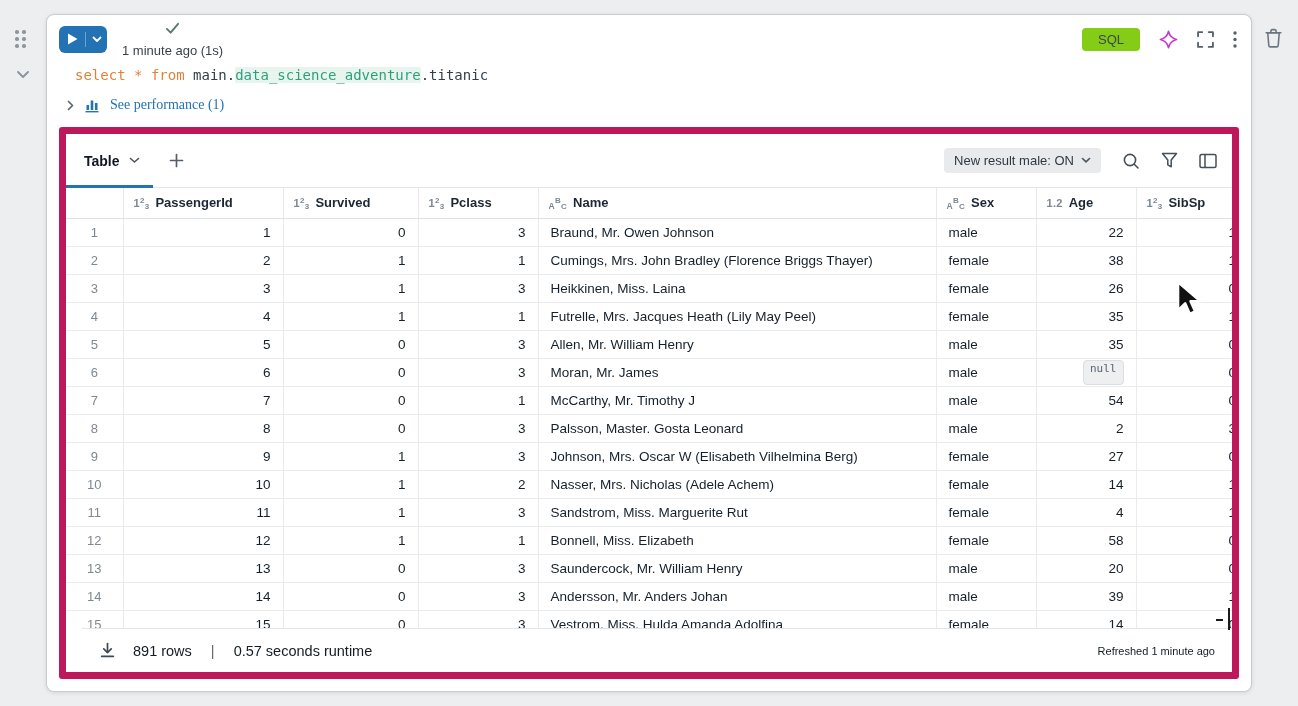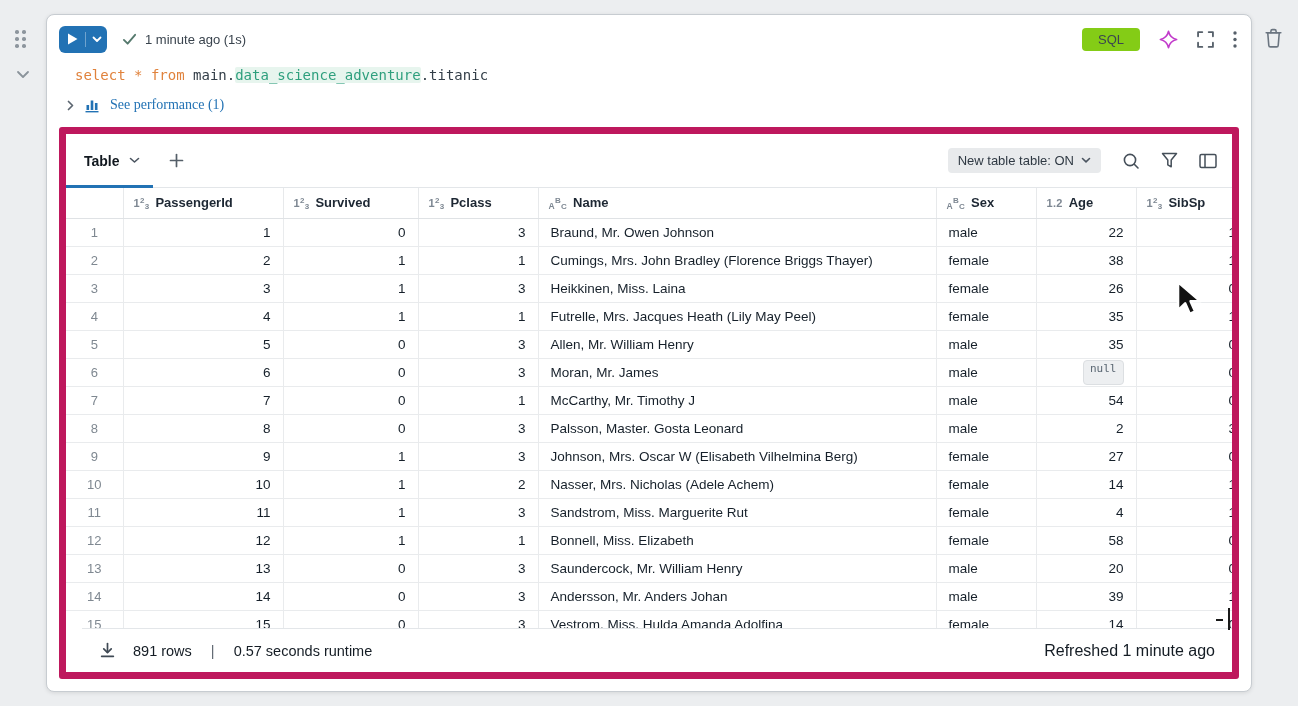--- a/index.html
+++ b/index.html
@@ -24,21 +24,21 @@
     background:#fff; border:1px solid #c7ccd1; border-radius:8px;
     box-shadow:0 1px 4px rgba(0,0,0,.10); }
 
   
   .toolbar { display:flex; align-items:center; padding:10px 14px 0 12px; height:38px; }
   .run-btn { width:48px; height:27px; background:#2272b4; border-radius:6px;
     display:flex; align-items:center; cursor:pointer; }
   .run-btn .seg-play { width:26px; display:flex; justify-content:center; }
   .run-btn .seg-div { width:1px; height:15px; background:rgba(255,255,255,.35); }
   .run-btn .seg-chev { flex:1; display:flex; justify-content:center; }
-  .status { display:flex; align-items:center; margin-left:15px; gap:8px; }
+  .status { display:flex; align-items:center; margin-left:15px; gap:8px;flex-direction:column; }
   .status-text { font-size:13px; color:#39434d; }
   .toolbar-right { margin-left:auto; display:flex; align-items:center; gap:19px; }
   .lang-pill { background:#84cc16; border-radius:4px; padding:4px 16px;
     font-size:13px; color:#3c4650; cursor:pointer; }
   .icon-btn { cursor:pointer; background:none; border:none; padding:0; }
 
   
   .code-line { margin:13px 0 0 28px; font-family:"DejaVu Sans Mono", monospace;
     font-size:14px; line-height:18px; white-space:pre; }
   .tok-kw { color:#e0823c; }
@@ -88,21 +88,21 @@
   .null-badge { display:inline-block; background:#edeff1; border:1px solid #dcdfe2;
     border-radius:4px; padding:1px 6px 9px; font-family:"DejaVu Sans Mono", monospace;
     font-size:11px; color:#5a6672; line-height:13px; }
 
   
   .results-footer { position:absolute; left:16px; right:0; bottom:0; height:44px;
     border-top:1px solid #e3e6e9; display:flex; align-items:center; padding:0 17px;
     background:#fff; }
   .footer-left { display:flex; align-items:center; gap:17px; font-size:14.5px; color:#141c24; }
   .footer-sep { color:#5d666f; margin:0 2px; }
-  .footer-right { margin-left:auto; font-size:16px; color:#141c24; }
+  .footer-right { margin-left:auto; font-size:11px; color:#141c24; }
 
   
   .trash-btn { position:absolute; left:1263px; top:27px; cursor:pointer; }
 
   
   .cursor-arrow { position:absolute; left:1172px; top:279px; pointer-events:none; }
   .text-caret { position:absolute; left:1216px; top:606px; width:18px; height:26px; pointer-events:none; }
   .text-caret .vert { position:absolute; left:12px; top:2px; width:1.8px; height:22px; background:#1a1a1a; }
   .text-caret .dash { position:absolute; left:0; top:13px; width:7px; height:2px; background:#1a1a1a; }
 </style>
@@ -213,21 +213,21 @@
       <span class="add-tab">
         <svg width="15" height="15" viewBox="0 0 15 15">
             <g stroke="#555f69" stroke-width="1.7" stroke-linecap="round">
               <line x1="7.5" y1="1.5" x2="7.5" y2="13.5"></line>
               <line x1="1.5" y1="7.5" x2="13.5" y2="7.5"></line>
             </g>
           </svg>
       </span>
       <div class="tabbar-right">
         <div class="toggle-pill">
-          <span>New table table: ON</span>
+          <span>New result male: ON</span>
           <svg width="10" height="7" viewBox="0 0 10 7">
               <polyline points="1.5,1.5 5,4.8 8.5,1.5" fill="none" stroke="#4b5560" stroke-width="1.6" stroke-linecap="round" stroke-linejoin="round"></polyline>
             </svg>
         </div>
         <span class="icon-btn">
           <svg width="18" height="18" viewBox="0 0 18 18">
               <circle cx="8" cy="8" r="5.6" fill="none" stroke="#454f59" stroke-width="1.6"></circle>
               <line x1="12.3" y1="12.3" x2="16" y2="16" stroke="#454f59" stroke-width="1.6" stroke-linecap="round"></line>
             </svg>
         </span>

